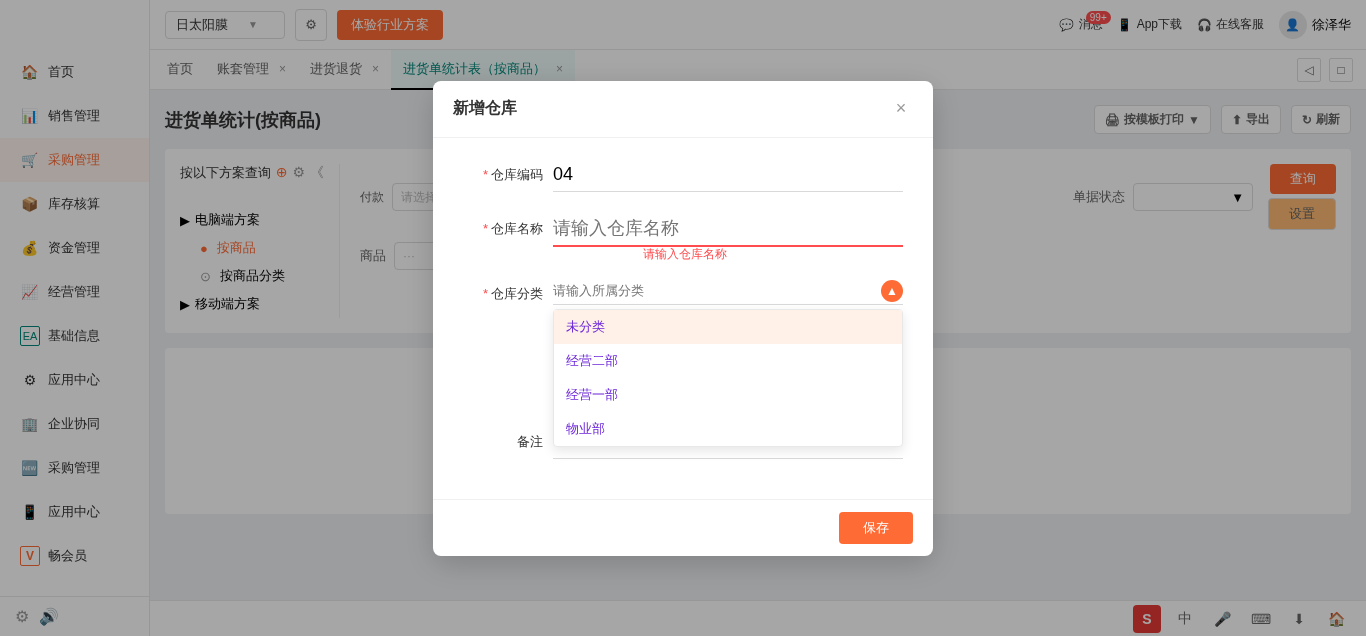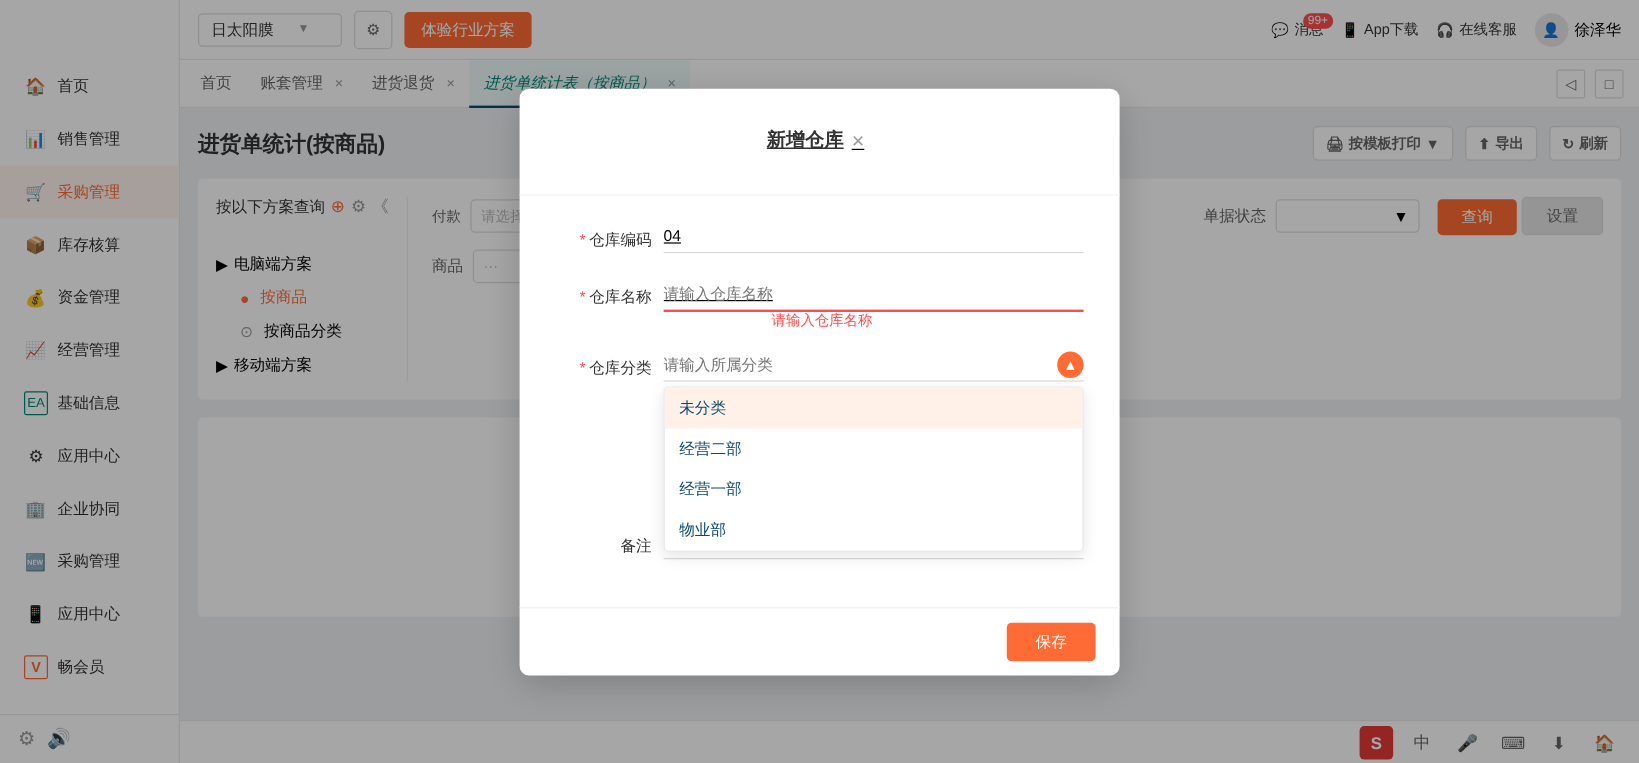--- a/index.html
+++ b/index.html
@@ -140,23 +140,22 @@
       padding: 0 12px;
       cursor: pointer;
       font-size: 13px;
       color: #666;
       border-bottom: 2px solid transparent;
       white-space: nowrap;
       gap: 6px;
     }
     .tab-item.active {
       color: #00897b;
-      border-bottom: 2px solid #0c4a6e;
+      border-bottom: 2px solid #000000;
       background: #f0fafa;
-      font-style: italic;
     }
     .tab-close {
       font-size: 12px;
       color: #999;
       margin-left: 4px;
       cursor: pointer;
     }
     .tab-bar-right {
       margin-left: auto;
       display: flex;
@@ -257,21 +256,21 @@
     .query-btn {
       background: #ff6b35;
       color: #fff;
       border: none;
       border-radius: 4px;
       padding: 6px 20px;
       cursor: pointer;
       font-size: 13px;
     }
     .setting-btn {
-      background: #e5e5e5;
+      background: #fdba74;
       color: #666;
       border: 1px solid #ddd;
       border-radius: 4px;
       padding: 6px 20px;
       cursor: pointer;
       font-size: 13px;
     }
 
     
     .filter-panel {
@@ -315,24 +314,23 @@
       border-radius: 8px;
       width: 500px;
       padding: 0;
       box-shadow: 0 8px 32px rgba(0,0,0,0.18);
       position: relative;
       z-index: 201;
     }
     .modal-header {
       display: flex;
       align-items: center;
-      justify-content: center;
-      padding: 32px 20px;
+      justify-content: space-between;
+      padding: 16px 20px;
       border-bottom: 1px solid #f0f0f0;
-      text-decoration: underline;
     }
     .modal-title {
       font-size: 16px;
       font-weight: 600;
       color: #333;
     }
     .modal-close {
       cursor: pointer;
       color: #999;
       font-size: 18px;
@@ -363,24 +361,23 @@
     .required::before {
       content: '*';
       color: #ff4d4f;
       margin-right: 3px;
     }
     .form-input {
       flex: 1;
       border: none;
       border-bottom: 1px solid #d9d9d9;
       padding: 6px 0;
-      font-size: 13px;
+      font-size: 18px;
       outline: none;
       background: transparent;
-      text-decoration: underline;
     }
     .form-input.error {
       border-bottom: 1px solid #ff4d4f;
     }
     .error-msg {
       position: absolute;
       bottom: -16px;
       left: 90px;
       color: #ff4d4f;
       font-size: 12px;
@@ -426,21 +423,21 @@
       background: #fff;
       border: 1px solid #e8e8e8;
       border-radius: 4px;
       box-shadow: 0 4px 12px rgba(0,0,0,0.1);
       z-index: 300;
     }
     .dropdown-item {
       padding: 8px 12px;
       cursor: pointer;
       font-size: 13px;
-      color: #0c4a6e;
+      color: #6d28d9;
     }
     .dropdown-item.selected { background: #fff0e8; }
 
     .modal-footer {
       padding: 12px 20px;
       display: flex;
       justify-content: flex-end;
       gap: 10px;
       border-top: 1px solid #f0f0f0;
     }
@@ -668,21 +665,21 @@
               <span style="color:#bbb;font-size:12px;">请选择日期范围</span>
             </div>
           </div>
           <div style="display:flex;align-items:center;gap:8px;margin-left:auto;text-align:right;">
             <span style="color:#666;font-size:13px;">单据状态</span>
             <div style="width:120px;height:28px;border:1px solid #ddd;border-radius:4px;background:#fff;display:flex;align-items:center;padding:0 8px;justify-content:space-between;">
               <span style="color:#bbb;font-size:12px;"></span>
               <span>▼</span>
             </div>
           </div>
-          <div style="display:flex;flex-direction:row;gap:4px;align-items:flex-end;">
+          <div style="display:flex;flex-direction:column;gap:4px;align-items:flex-end;">
             <button class="query-btn">查询</button>
             <button class="setting-btn">设置</button>
           </div>
         </div>
         <div style="margin-top:12px;display:flex;gap:8px;align-items:center;">
           <span style="color:#666;font-size:13px;">商品</span>
           <div style="width:120px;height:28px;border:1px solid #ddd;border-radius:4px;background:#fff;display:flex;align-items:center;padding:0 8px;">
             <span style="color:#bbb;font-size:12px;">···</span>
           </div>
         </div>

